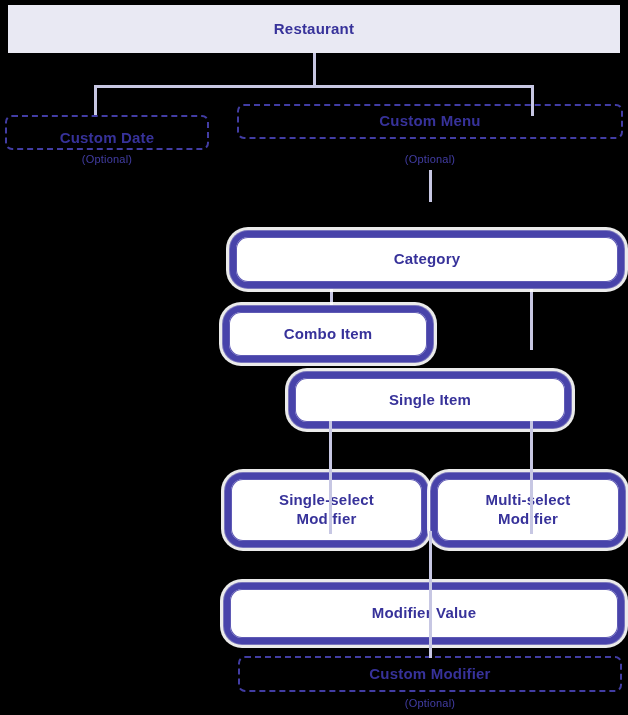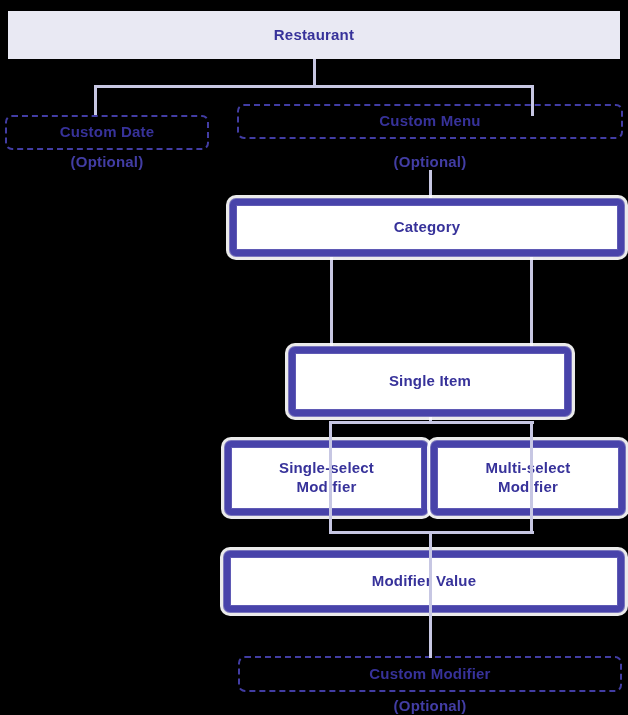--- a/index.html
+++ b/index.html
@@ -46,49 +46,50 @@
     font-size:15px;
     letter-spacing:.2px;
   }
   .node .label{line-height:1.25;}
   .root-node{
     background:var(--restaurant-bg);
   }
   .thick{
     background:var(--fill);
     border:6px solid var(--accent);
-    border-radius:6px;
+    border-radius:18px;
     box-shadow:
       inset 0 0 0 1px #5f5ab5,
       0 0 0 1px #7b77bd,
       0 0 0 4px rgba(255,255,255,.92);
+    margin-top: 32px;
   }
   .dashed{
     background:transparent;
     border:2px dashed var(--dashed);
     border-radius:7px;
   }
   .note{
     position:absolute;
     text-align:center;
     color:var(--dashed);
-    font-weight:700;
-    font-size:15px;
+    font-weight:400;
+    font-size:11px;
     letter-spacing:.2px;
     z-index:2;
   }
   .narrow{display:inline-block;max-width:120px;}
 
   
-  #n-restaurant{left:8px;top:11px;width:612px;height:48px;}
-  #n-custom-date{left:5px;top:115px;width:204px;height:35px;}
+  #n-restaurant{left:8px;top:5px;width:612px;height:48px;}
+  #n-custom-date{left:5px;top:115px;width:204px;height:35px;align-items:flex-end;}
   #n-custom-menu{left:237px;top:104px;width:386px;height:35px;}
   #n-category{left:230px;top:199px;width:394px;height:57px;}
   #n-combo-item{left:223px;top:274px;width:210px;height:56px;}
-  #n-single-item{left:289px;top:347px;width:282px;height:69px;}
+  #n-single-item{left:289px;top:340px;width:282px;height:56px;}
   #n-single-select{left:225px;top:441px;width:203px;height:74px;}
   #n-multi-select{left:431px;top:441px;width:194px;height:74px;}
   #n-modifier-value{left:224px;top:551px;width:400px;height:61px;}
   #n-master-modifier{left:238px;top:656px;width:384px;height:36px;}
 
   #note-custom-date{left:5px;top:153px;width:204px;}
   #note-custom-menu{left:237px;top:153px;width:386px;}
   #note-master-modifier{left:238px;top:697px;width:384px;}
 
   #e-rest-down{left:313px;top:53px;height:34px;}
@@ -135,20 +136,23 @@
 
   <div class="node dashed" id="n-custom-menu">
     <span class="label">Custom Menu</span>
   </div>
   <div class="note" id="note-custom-menu">(Optional)</div>
 
   <div class="node thick" id="n-category">
     <span class="label">Category</span>
   </div>
 
+  <div class="node thick" id="n-combo-item">
+    <span class="label">Combo Item</span>
+  </div>
 
   <div class="node thick" id="n-single-item">
     <span class="label">Single Item</span>
   </div>
 
   <div class="node thick" id="n-single-select">
     <span class="label narrow">Single-select Modifier</span>
   </div>
 
   <div class="node thick" id="n-multi-select">

